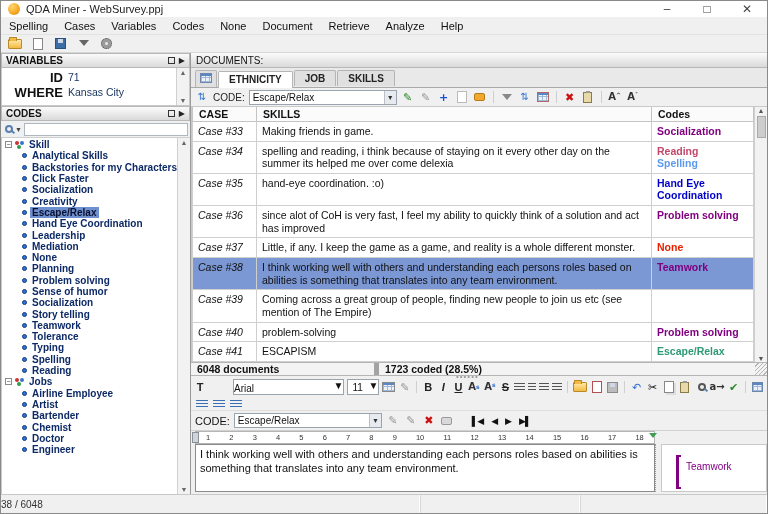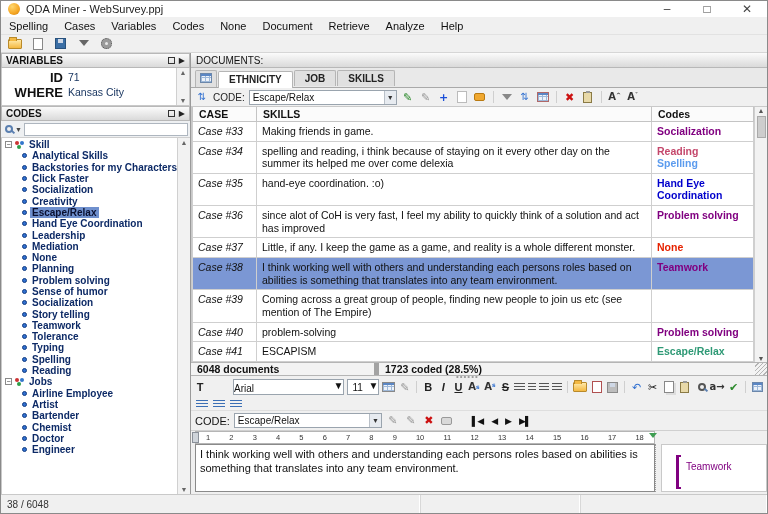--- a/index.html
+++ b/index.html
@@ -135,21 +135,21 @@
   .doczone { flex:1 1 auto; display:flex; overflow:hidden; background:#f0f0f0; padding:0 0 2px 4px; }
   .doc-text { width:460px; background:#fff; border:1px solid #8a8a8a; padding:2px 4px; font-size:11px; line-height:14px; color:#111; overflow:hidden; }
   .doc-splitter { width:6px; background:#f0f0f0; border-left:1px dotted #9a9a9a; }
   .code-margin { flex:1; background:#fff; border:1px solid #c9c9c9; position:relative; padding:10px 0 0 14px; }
   .margin-code { display:flex; align-items:flex-start; gap:5px; }
   .bracket { width:5px; height:34px; border-left:3px solid #800080; border-top:2px solid #800080; border-bottom:2px solid #800080; }
   .margin-label { font-size:10px; margin-top:6px; }
 
   
   .statusbar { height:19px; flex:0 0 auto; background:#f0f0f0; border-top:1px solid #c9c9c9; display:flex; align-items:center; font-size:10px; color:#333; }
-  .sb-cell { height:100%; display:flex; align-items:center; padding:0 6px; border-right:1px solid #d8d8d8; box-shadow:inset -1px 0 0 #fff; }
+  .sb-cell { height:100%; display:flex; align-items:center; padding:0 0; border-right:1px solid #d8d8d8; box-shadow:inset -1px 0 0 #fff; }
   .sb-1 { width:420px; }
   .sb-2 { width:160px; }
   .sb-3 { flex:1; border-right:none; }
 </style>
 </head>
 <body>
 
 <div class="window">
 
   <div class="titlebar">

